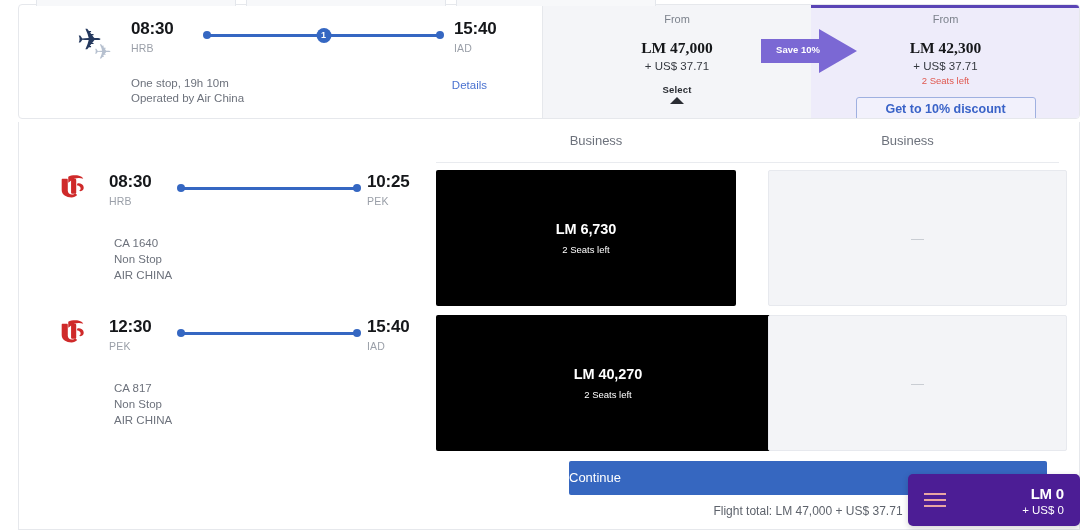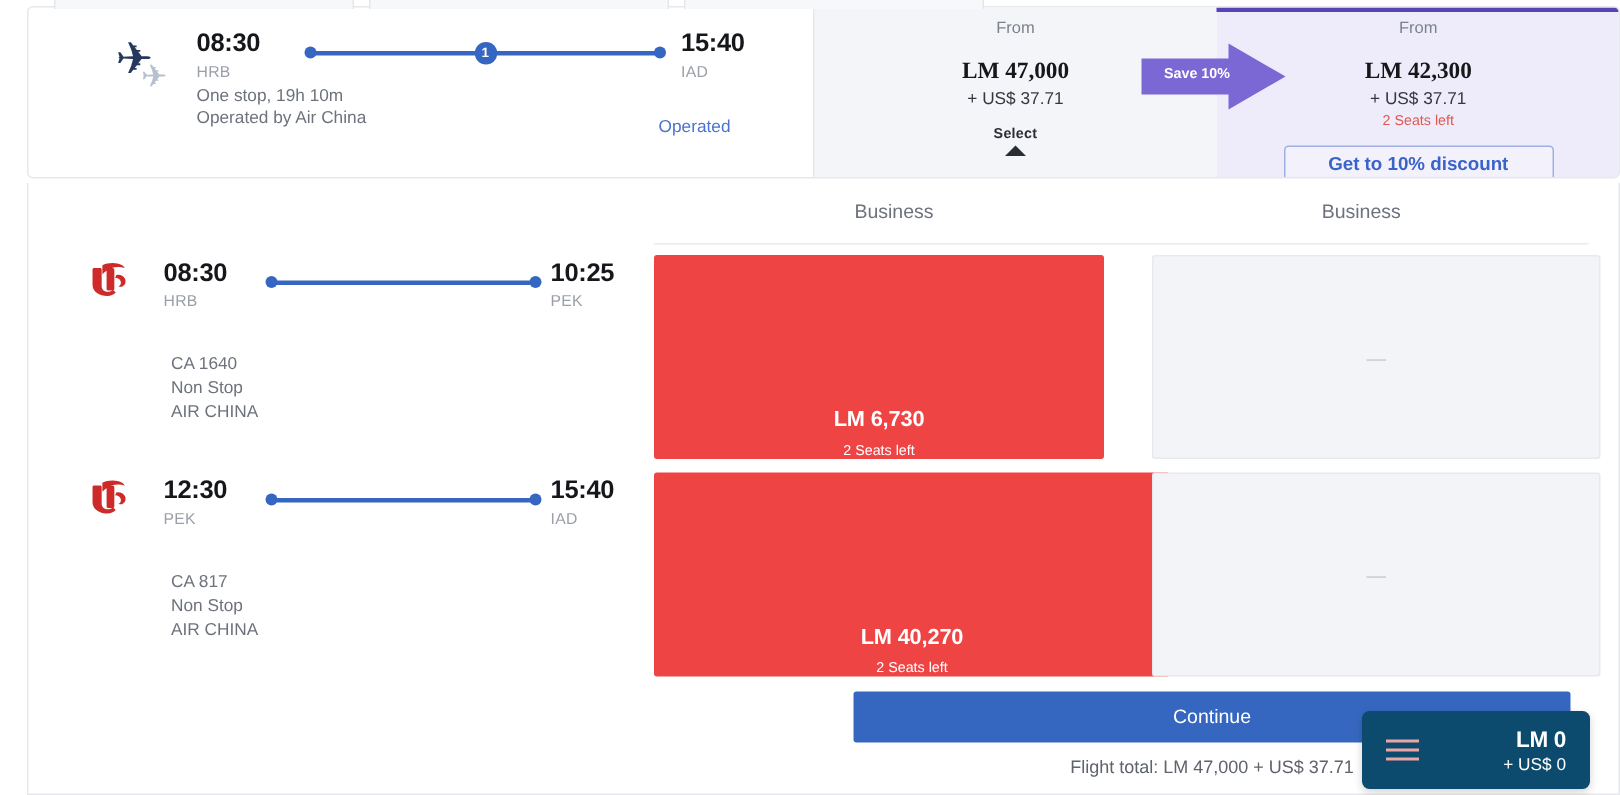--- a/index.html
+++ b/index.html
@@ -132,21 +132,21 @@
     background: #3567c2;
     color: #fff;
     font-size: 9px;
     font-weight: bold;
     line-height: 15px;
     text-align: center;
   }
 
   .summary-sub {
     margin-left: 94px;
-    margin-top: 3px;
+    margin-top: 22px;
     font-size: 11.5px;
     color: #6d727c;
     line-height: 15px;
   }
   .details-link {
     position: absolute;
     right: 55px;
     top: 74px;
     font-size: 11.5px;
     color: #4a72d0;
@@ -310,23 +310,22 @@
   .fare-cell {
     position: absolute;
     border-radius: 2px;
     display: flex;
     flex-direction: column;
     align-items: center;
     justify-content: center;
     cursor: pointer;
   }
   .fare-cell.selected {
-    background: #ef4444;
+    background: #000000;
     color: #ffffff;
-    justify-content: flex-end;
   }
   .fare-cell.empty {
     background: #f3f4f7;
     border: 1px solid #e7e9ee;
     color: #c0c4cb;
   }
   .fare-cell .price {
     font-size: 14.5px;
     font-weight: bold;
     letter-spacing: -0.1px;
@@ -345,40 +344,39 @@
     position: absolute;
     left: 569px;
     top: 461px;
     width: 478px;
     height: 34px;
     background: #3667c0;
     border-radius: 2px;
     color: #ffffff;
     font-size: 13px;
     line-height: 34px;
-    text-align: center;
     cursor: pointer;
   }
   .flight-total {
     position: absolute;
     left: 569px;
     top: 504px;
     width: 478px;
     text-align: center;
     font-size: 12px;
     color: #5e636c;
   }
 
   .cart-widget {
     position: absolute;
     left: 908px;
     top: 474px;
-    width: 152px;
+    width: 172px;
     height: 52px;
-    background: #0c4a6e;
+    background: #4c1d95;
     border-radius: 5px;
     display: flex;
     align-items: center;
     box-shadow: 0 2px 6px rgba(0,0,0,0.18);
     cursor: pointer;
   }
   .cart-widget .burger {
     width: 54px;
     display: flex;
     flex-direction: column;
@@ -443,21 +441,21 @@
           <div class="time-big">15:40</div>
           <div class="code-small">IAD</div>
         </div>
       </div>
 
       <div class="summary-sub">
         <div>One stop, 19h 10m</div>
         <div>Operated by Air China</div>
       </div>
 
-      <div class="details-link">Operated</div>
+      <div class="details-link">Details</div>
     </div>
 
     <div class="pane pane-plain">
       <div class="from">From</div>
       <div class="amount">LM 47,000</div>
       <div class="tax">+ US$ 37.71</div>
       <div class="select-ctl">
         <div class="lbl">Select</div>
         <div class="caret"></div>
       </div>

